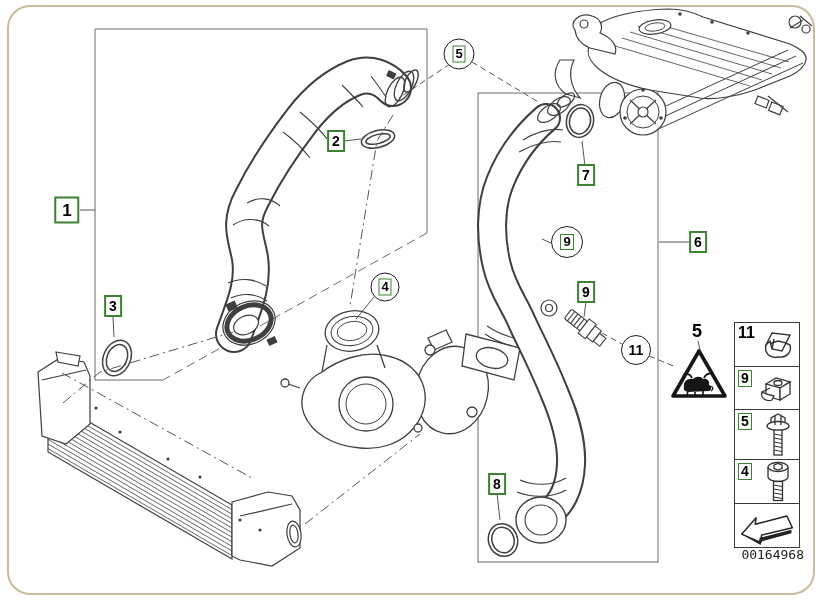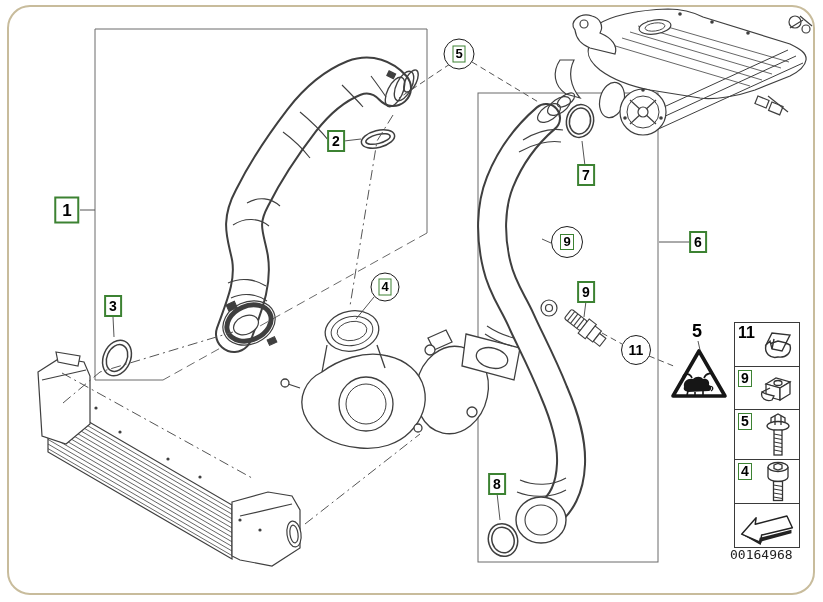--- a/index.html
+++ b/index.html
@@ -22,21 +22,21 @@
   .plainlbl{position:absolute;transform:translate(-50%,-50%);font-weight:700;
       font-size:18px;color:#000;z-index:5;}
   
   .legend{position:absolute;left:734px;top:322px;width:66px;background:#fff;
       border:1.3px solid #3a3a3a;box-sizing:border-box;z-index:5;}
   .lrow{position:relative;box-sizing:border-box;}
   .lrow + .lrow{border-top:1.3px solid #3a3a3a;}
   .lnum{position:absolute;left:3px;top:1px;font-weight:700;font-size:16px;color:#000;line-height:1.1;}
   .lnum.green{border:1.5px solid var(--green);font-size:14px;padding:0 2px;top:3px;}
   .licon{position:absolute;right:1px;top:50%;transform:translateY(-50%);}
-  .pn{position:absolute;left:730px;top:547px;width:74px;text-align:left;
+  .pn{position:absolute;left:730px;top:547px;width:74px;text-align:right;
       font-family:"DejaVu Sans Mono",monospace;font-size:13px;color:#222;z-index:5;}
   .warn{position:absolute;left:668px;top:346px;z-index:4;}
 </style>
 </head>
 <body>
 
 <div class="page">
 
   <svg class="art" width="823" height="602" viewBox="0 0 823 602">
 

